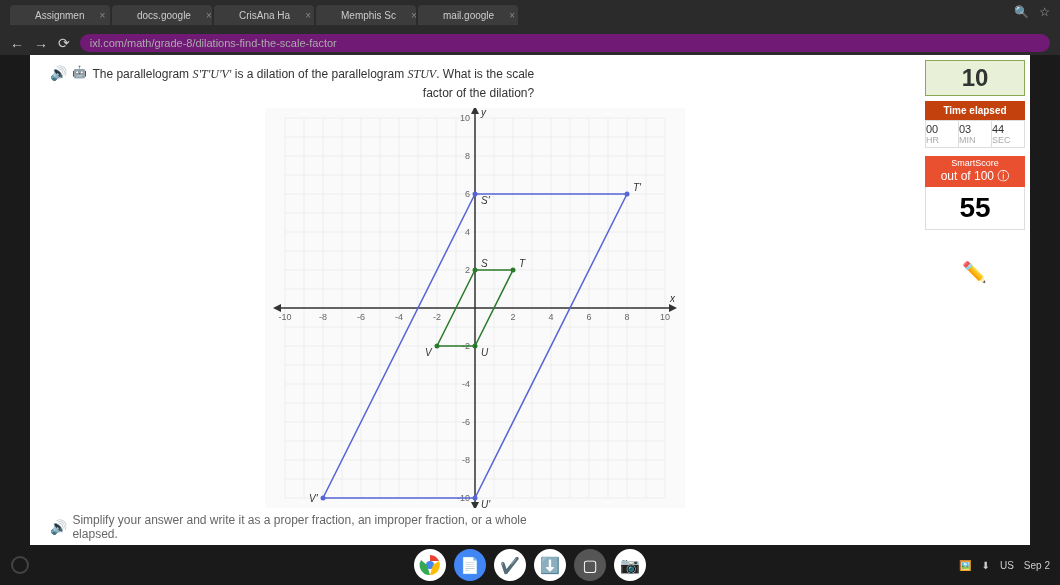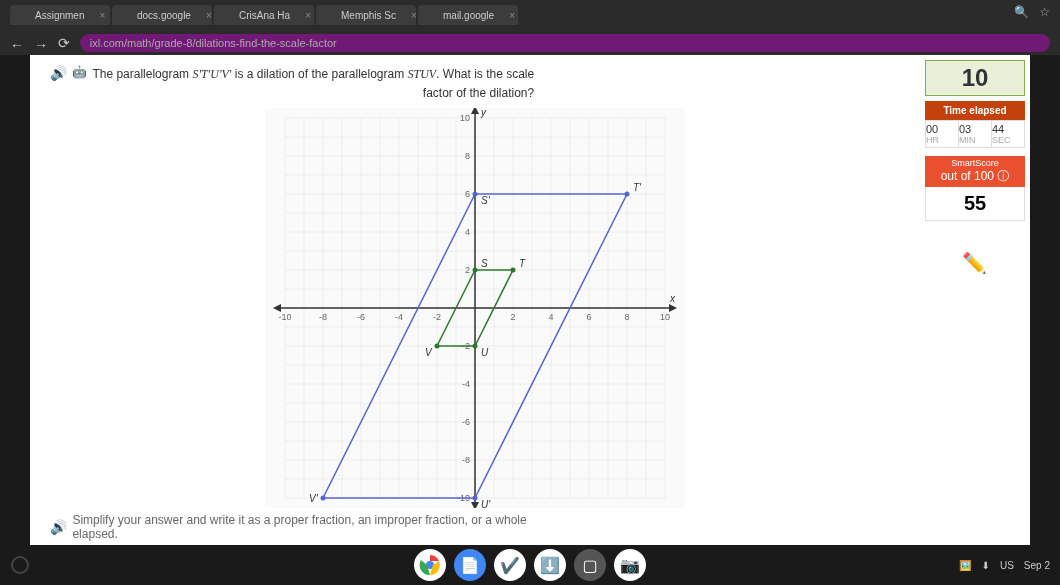--- a/index.html
+++ b/index.html
@@ -149,21 +149,21 @@
     .smartscore-header {
       background: #e85030;
       color: #fff;
       text-align: center;
       font-size: 9px;
       padding: 2px;
       margin-top: 8px;
     }
     .smartscore-val {
       text-align: center;
-      font-size: 20px;
+      font-size: 28px;
       font-weight: bold;
       padding: 5px;
       border: 1px solid #ddd;
       border-top: none;
     }
     .pencil-icon {
       color: #00a0d0;
       font-size: 20px;
       text-align: center;
       margin-top: 30px;

